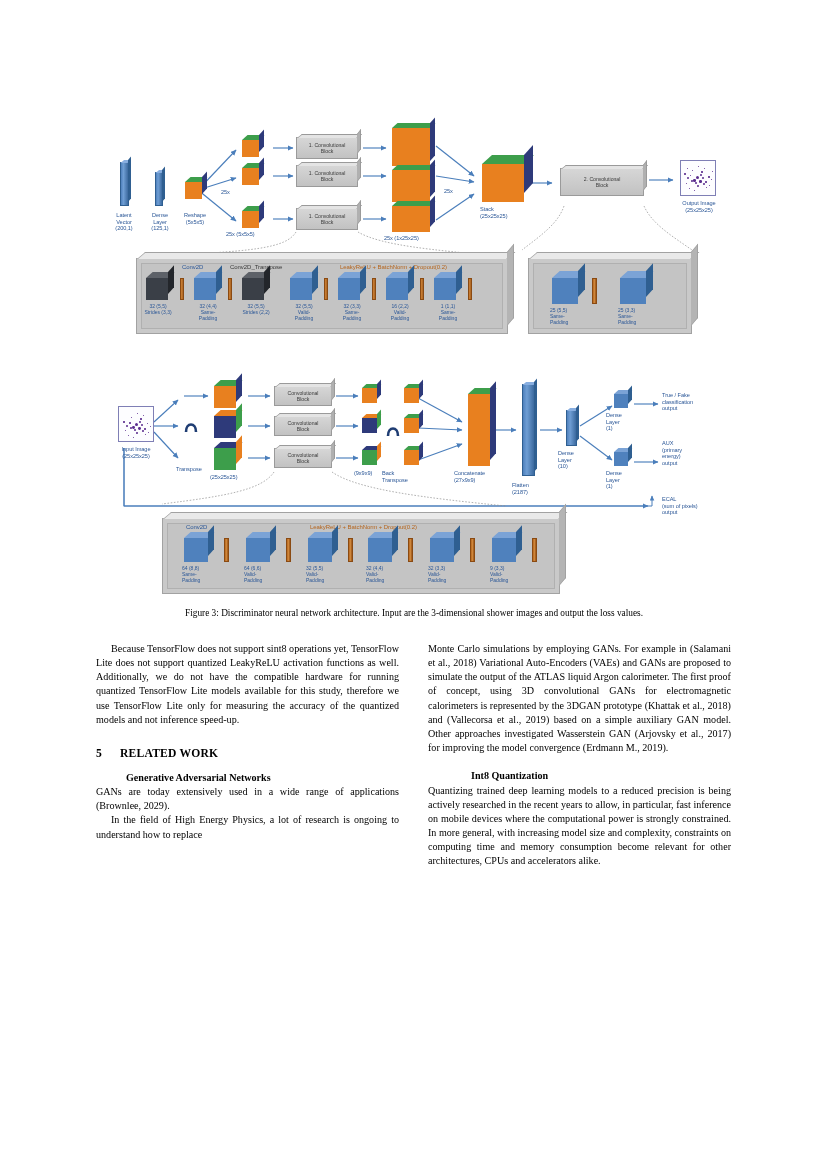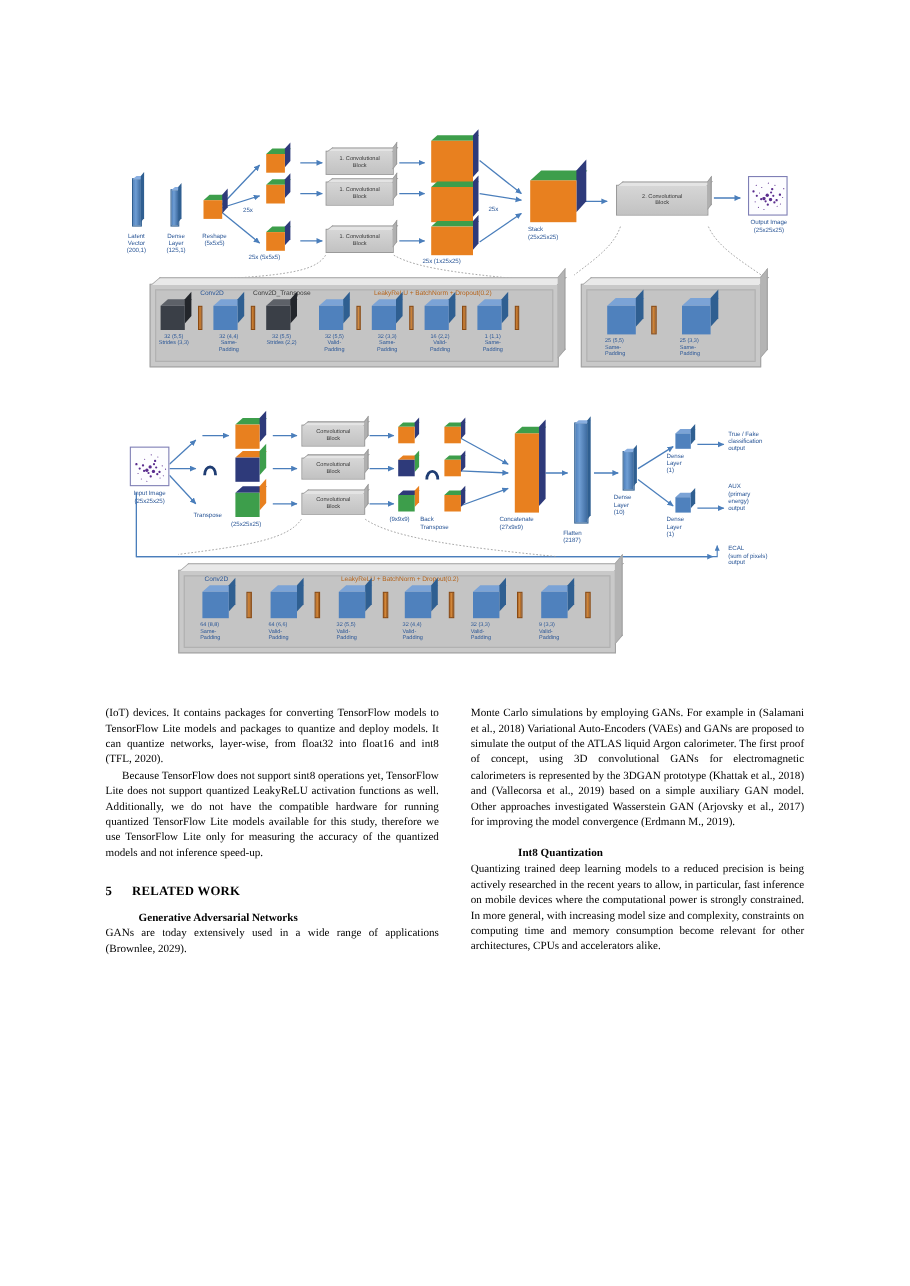--- a/index.html
+++ b/index.html
@@ -780,32 +780,33 @@
         <div class="f-side" style="background:#2f5f91; width:6px; right:-6px; top:-6px; transform:skewY(-48deg);"></div>
         <div class="f-front" style="background:#4f81bd;"></div>
       </div>
       <div class="blk-label" style="left:388px; top:187px; width:46px; color:#2b5797; text-align:left; padding-left:6px;">9 (3,3)
 Valid-
 Padding</div>
       <div class="orangebar" style="left:436px; top:160px; width:4.5px; height:24px;"></div>
     </div>
   </div>
 
+  <div class="caption" id="caption3">Figure 3: Discriminator neural network architecture. Input are the 3-dimensional shower images and output the loss values.</div>
 
   <div class="col" id="col-left">
-    <p class="noindent">(IoT) devices. It contains packages for converting TensorFlow models to TensorFlow Lite models and packages to quantize and deploy models. It can quantize networks, layer-wise, from float32 into float16 and int8 (TFL, 2020).</p>
     <p>Because TensorFlow does not support sint8 operations yet, TensorFlow Lite does not support quantized LeakyReLU activation functions as well. Additionally, we do not have the compatible hardware for running quantized TensorFlow Lite models available for this study, therefore we use TensorFlow Lite only for measuring the accuracy of the quantized models and not inference speed-up.</p>
 
     <div class="sec-wrap">
       <h2 class="section-head sec-num">5</h2>
       <h2 class="section-head">RELATED WORK</h2>
     </div>
 
     <p class="subhead">Generative Adversarial Networks</p>
     <p class="noindent">GANs are today extensively used in a wide range of applications (Brownlee, 2029).</p>
+    <p>In the field of High Energy Physics, a lot of research is ongoing to understand how to replace</p>
   </div>
 
   <div class="col" id="col-right">
     <p class="noindent">Monte Carlo simulations by employing GANs. For example in (Salamani et al., 2018) Variational Auto-Encoders (VAEs) and GANs are proposed to simulate the output of the ATLAS liquid Argon calorimeter. The first proof of concept, using 3D convolutional GANs for electromagnetic calorimeters is represented by the 3DGAN prototype (Khattak et al., 2018) and (Vallecorsa et al., 2019) based on a simple auxiliary GAN model. Other approaches investigated Wasserstein GAN (Arjovsky et al., 2017) for improving the model convergence (Erdmann M., 2019).</p>
     <div class="gap"></div>
     <p class="subhead right-sub">Int8 Quantization</p>
     <p class="noindent">Quantizing trained deep learning models to a reduced precision is being actively researched in the recent years to allow, in particular, fast inference on mobile devices where the computational power is strongly constrained. In more general, with increasing model size and complexity, constraints on computing time and memory consumption become relevant for other architectures, CPUs and accelerators alike.</p>
   </div>
 
 </div>

